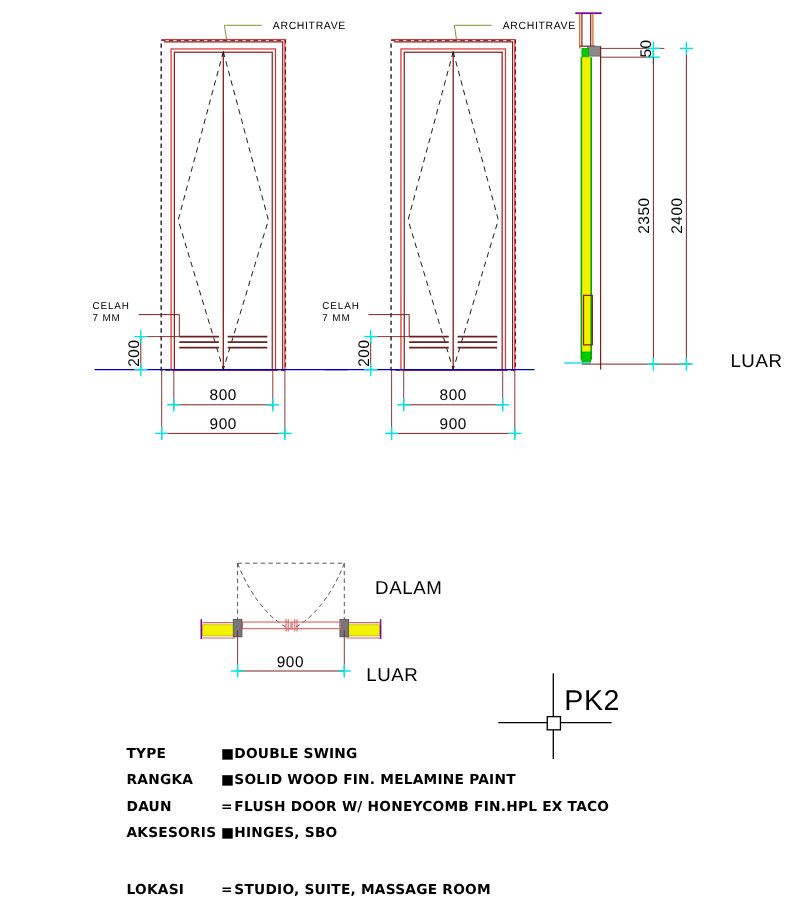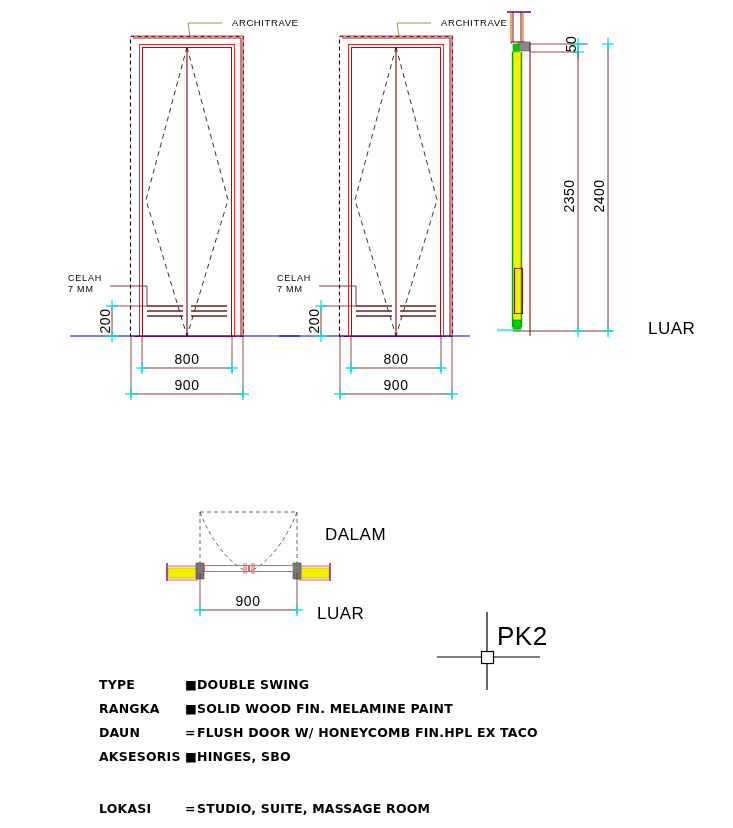--- a/index.html
+++ b/index.html
@@ -10,21 +10,21 @@
   }
   body {
     width: 733px;
     height: 828px;
     position: relative;
     font-family: "Liberation Sans", sans-serif;
     overflow: hidden;
   }
   #sheet {
     position: absolute;
-    left: 0; top: 0;
+    left: 16px; top: 0;
     width: 601px;
     height: 828px;
   }
   svg.cad {
     position: absolute;
     left: 0; top: 0;
     width: 733px;
     height: 828px;
     display: block;
   }

